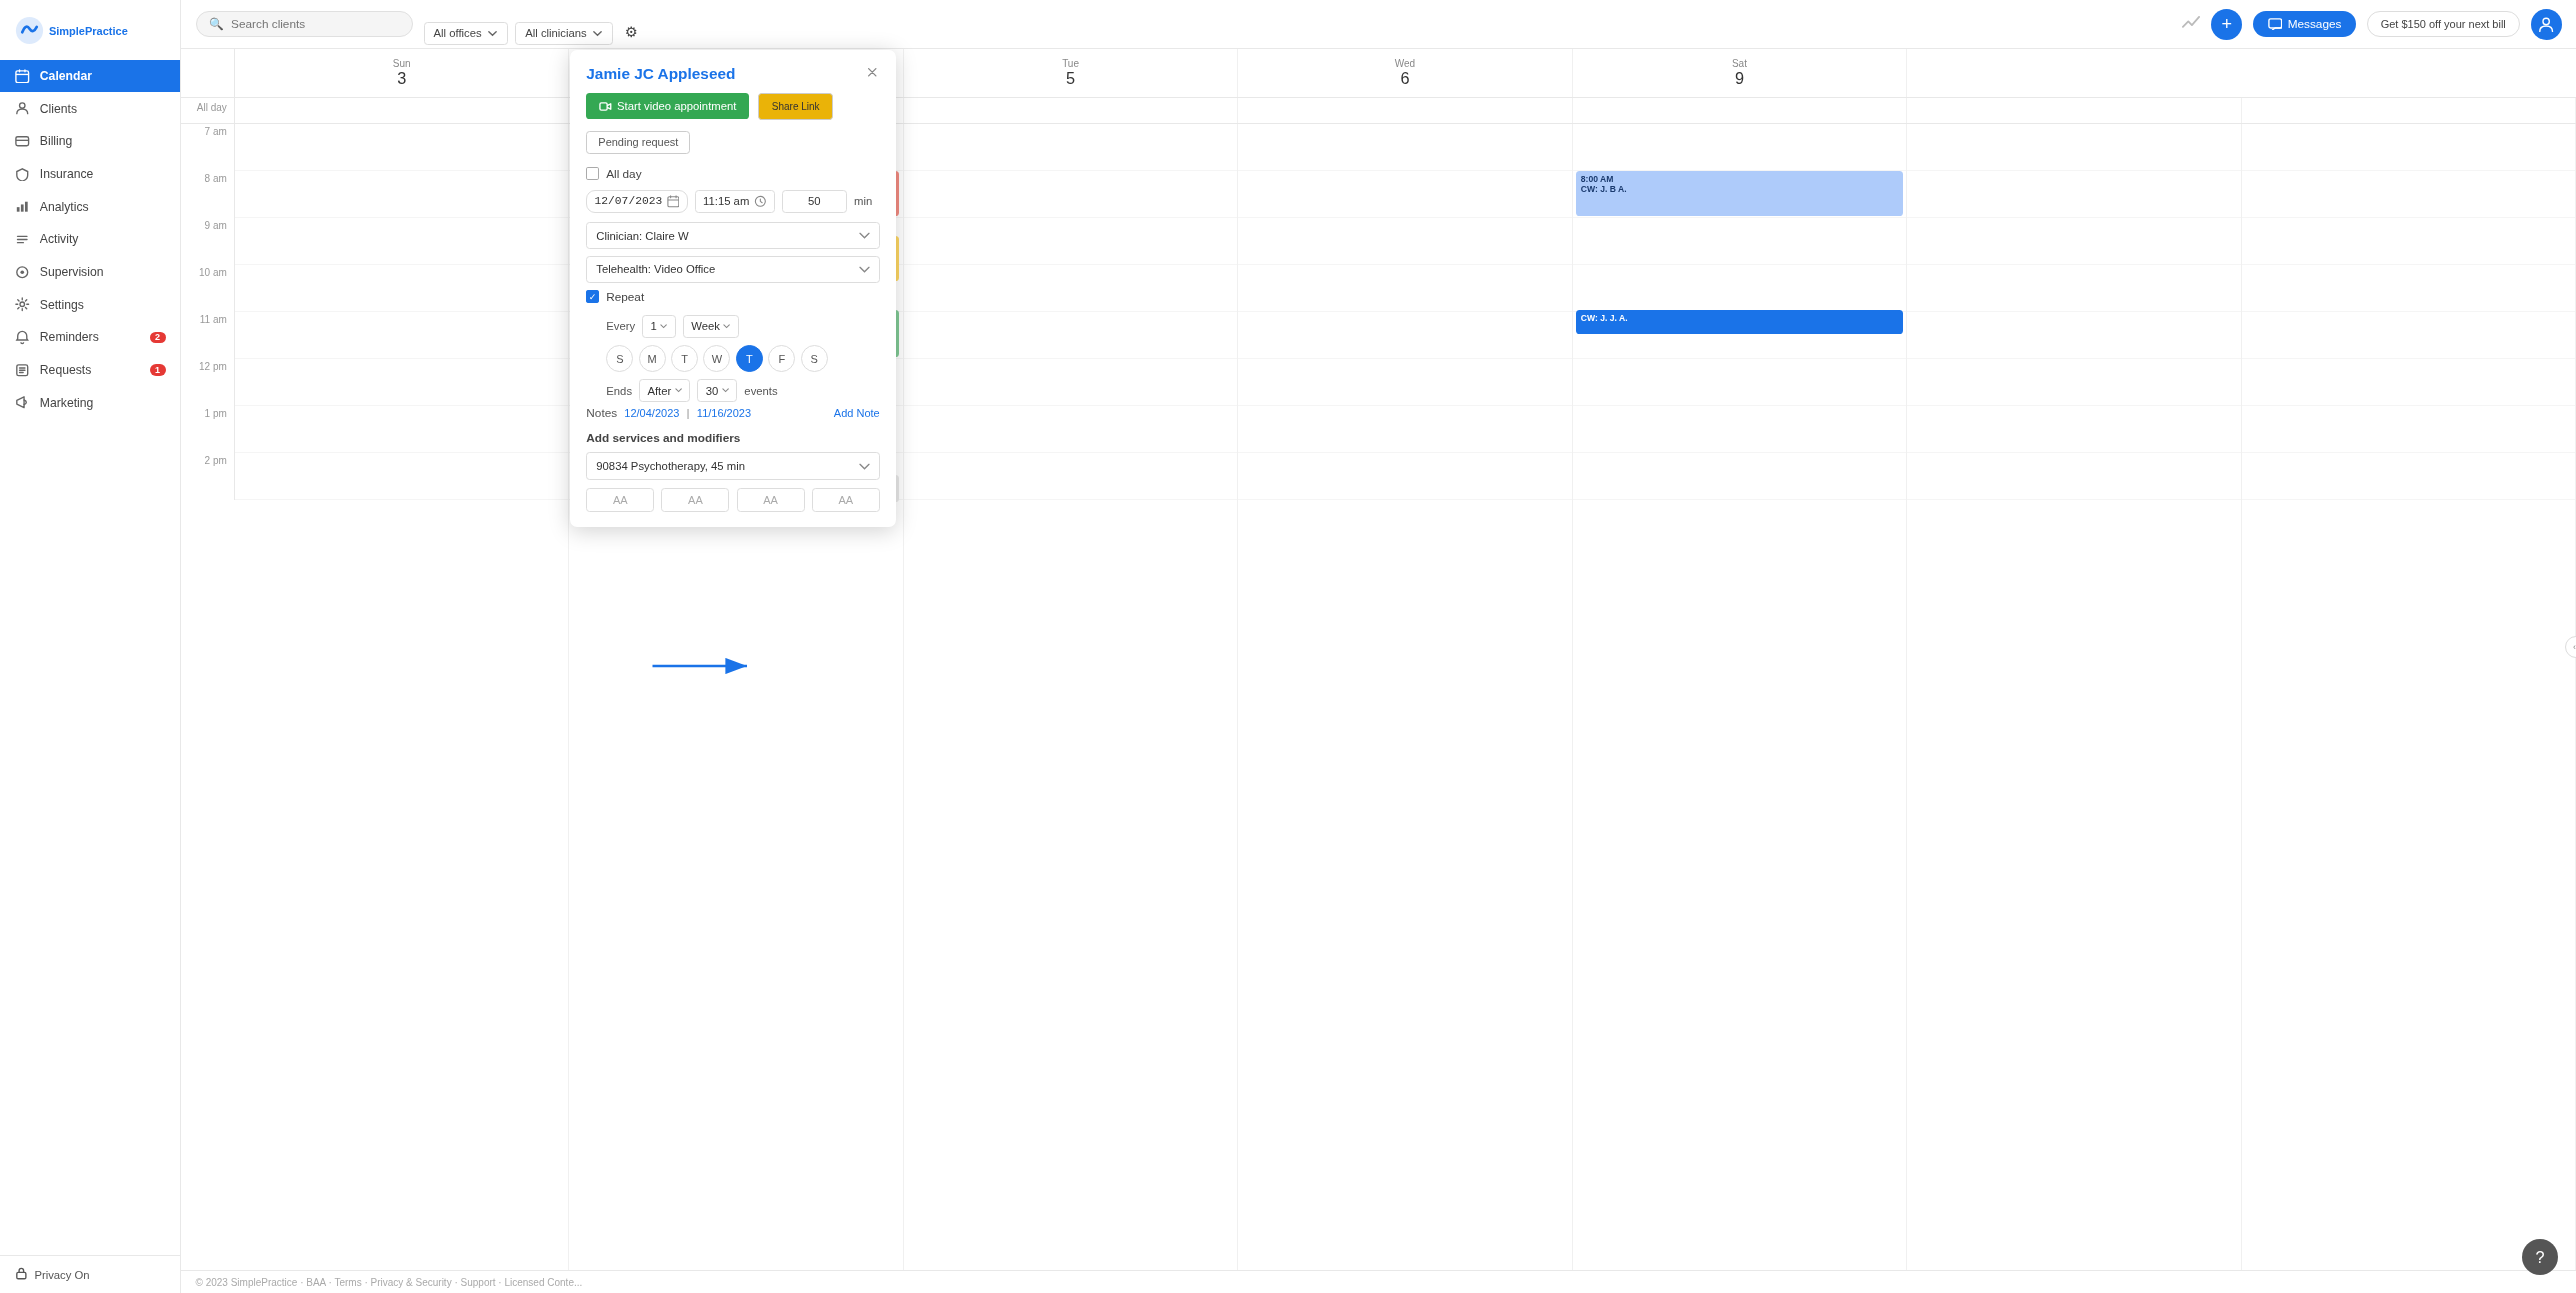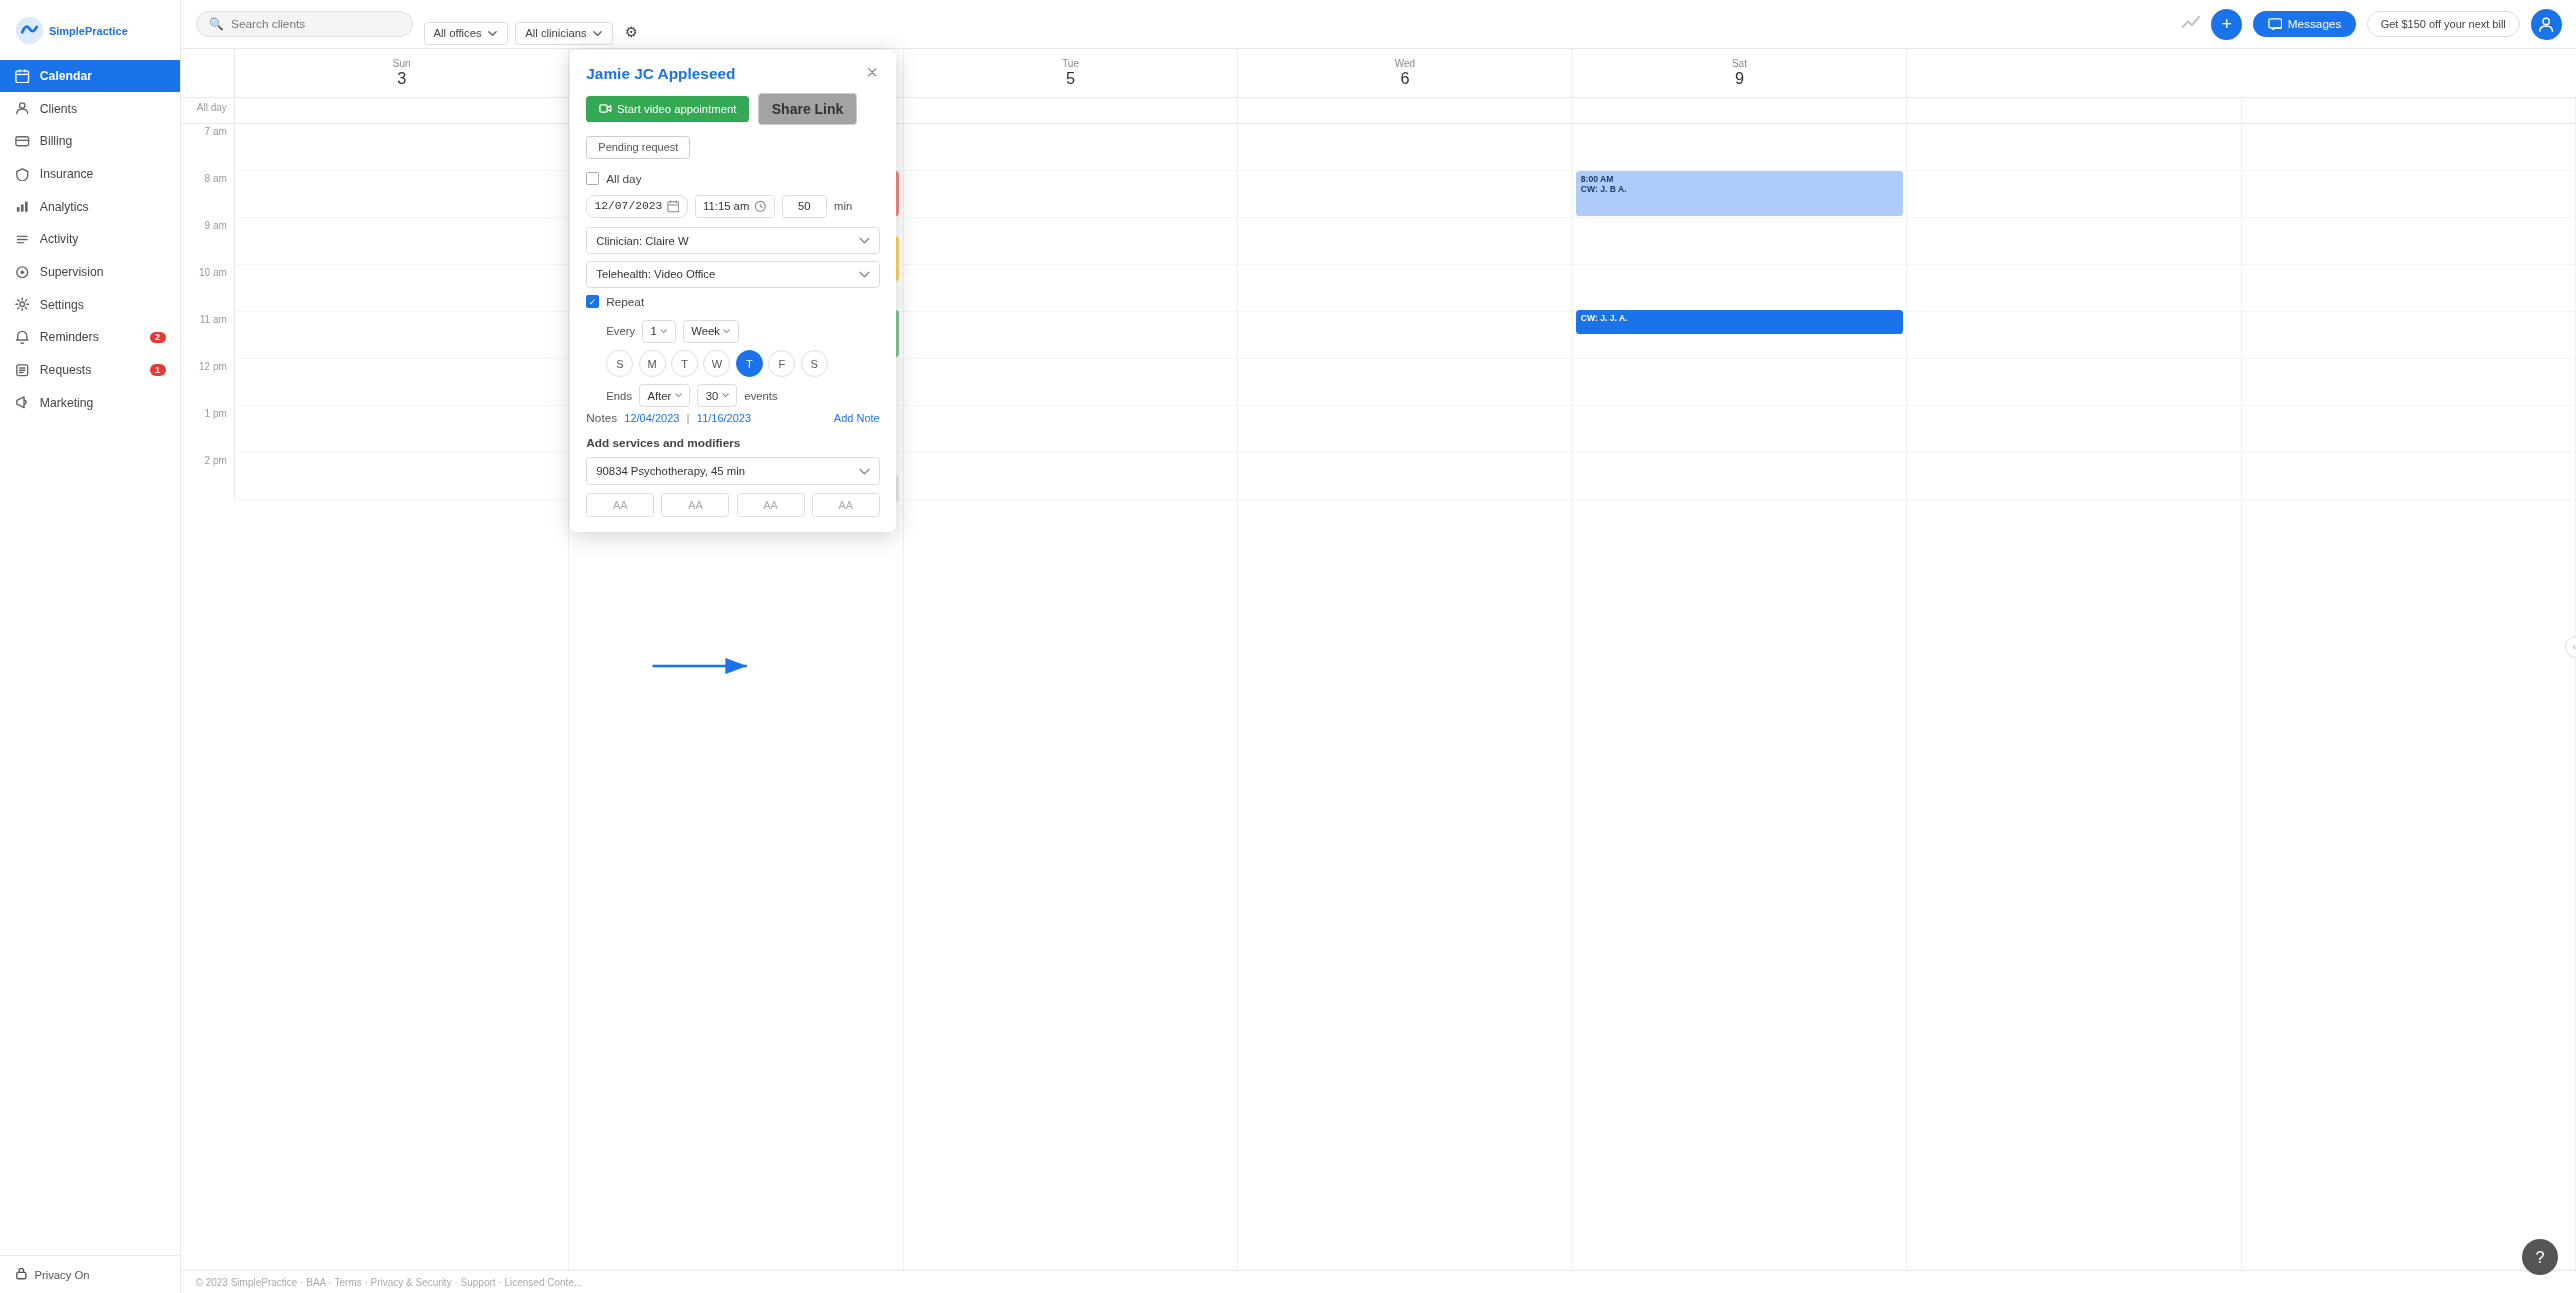--- a/index.html
+++ b/index.html
@@ -61,29 +61,29 @@
 
     
     .popup-overlay { position: absolute; top: 0; left: 0; right: 0; bottom: 0; z-index: 100; pointer-events: none; }
     .popup { position: absolute; top: 50px; left: 389px; width: 326px; background: #fff; border-radius: 7.2px; box-shadow: 0 3.6px 22px rgba(0,0,0,0.18); pointer-events: all; overflow: hidden; }
     .popup-header { display: flex; align-items: center; justify-content: space-between; padding: 14.5px 16.3px 9px; }
     .popup-title { font-size: 15.4px; font-weight: 600; color: #1a73e8; }
     .popup-close { cursor: pointer; color: #888; font-size: 16.3px; }
     .popup-body { padding: 0 16.3px 14.5px; }
     .popup-actions { display: flex; align-items: center; gap: 9px; margin-bottom: 11px; }
     .btn-video { background: #34a853; color: #fff; border: none; border-radius: 3.6px; padding: 7.2px 12.7px; font-size: 11.3px; cursor: pointer; display: flex; align-items: center; gap: 5.4px; font-weight: 500; }
-    .btn-share { background: #a3a3a3; color: #333; border: 0.9px solid #ccc; border-radius: 3.6px; padding: 7.2px 12.7px; font-size: 14px; cursor: pointer; font-weight: 700; }
+    .btn-share { background: #eab308; color: #333; border: 0.9px solid #ccc; border-radius: 3.6px; padding: 7.2px 12.7px; font-size: 10px; cursor: pointer; font-weight: 400; }
     .status-badge { display: inline-block; background: #fff; border: 0.9px solid #ccc; border-radius: 3.6px; padding: 4.5px 11px; font-size: 11px; color: #555; margin-bottom: 12.7px; }
     .form-row { display: flex; align-items: center; gap: 7.2px; margin-bottom: 9px; }
     .checkbox { width: 12.7px; height: 12.7px; border: 0.9px solid #aaa; border-radius: 1.8px; flex-shrink: 0; display: flex; align-items: center; justify-content: center; }
     .checkbox.checked { background: #1a73e8; border-color: #1a73e8; color: #fff; font-size: 9px; }
     .form-label { font-size: 11.8px; color: #444; }
     .date-input { border: 0.9px solid #ddd; border-radius: 9px; padding: 4.5px 7.2px; font-size: 11.3px; color: #333; display: flex; align-items: center; gap: 4.5px; font-family: Liberation Mono, monospace; }
     .time-input { border: 0.9px solid #ddd; border-radius: 3.6px; padding: 4.5px 7.2px; font-size: 11.3px; color: #333; display: flex; align-items: center; gap: 4.5px; }
-    .min-input { border: 0.9px solid #ddd; border-radius: 3.6px; padding: 4.5px 7.2px; font-size: 11.3px; color: #333; width: 45px; text-align: center; }
+    .min-input { border: 0.9px solid #ddd; border-radius: 3.6px; padding: 4.5px 7.2px; font-size: 11.3px; color: #333; width: 65px; text-align: center; }
     .select-field { border: 0.9px solid #ddd; border-radius: 3.6px; padding: 6.3px 9px; font-size: 11.3px; color: #333; width: 100%; display: flex; align-items: center; justify-content: space-between; cursor: pointer; margin-bottom: 7.2px; }
     .repeat-row { display: flex; align-items: center; gap: 7.2px; margin-bottom: 11px; }
     .repeat-label { font-size: 11.8px; color: #444; font-weight: 500; }
     .repeat-options { display: flex; flex-direction: column; gap: 7.2px; padding-left: 20px; }
     .freq-row { display: flex; align-items: center; gap: 7.2px; }
     .small-select { border: 0.9px solid #ddd; border-radius: 3.6px; padding: 4.5px 7.2px; font-size: 11.3px; color: #333; display: flex; align-items: center; gap: 3.6px; cursor: pointer; }
     .days-row { display: flex; gap: 5.4px; }
     .day-btn { width: 27px; height: 27px; border-radius: 50%; border: 0.9px solid #ddd; display: flex; align-items: center; justify-content: center; font-size: 11px; cursor: pointer; background: #fff; color: #555; }
     .day-btn.active { background: #1a73e8; color: #fff; border-color: #1a73e8; }
     .ends-row { display: flex; align-items: center; gap: 7.2px; }

